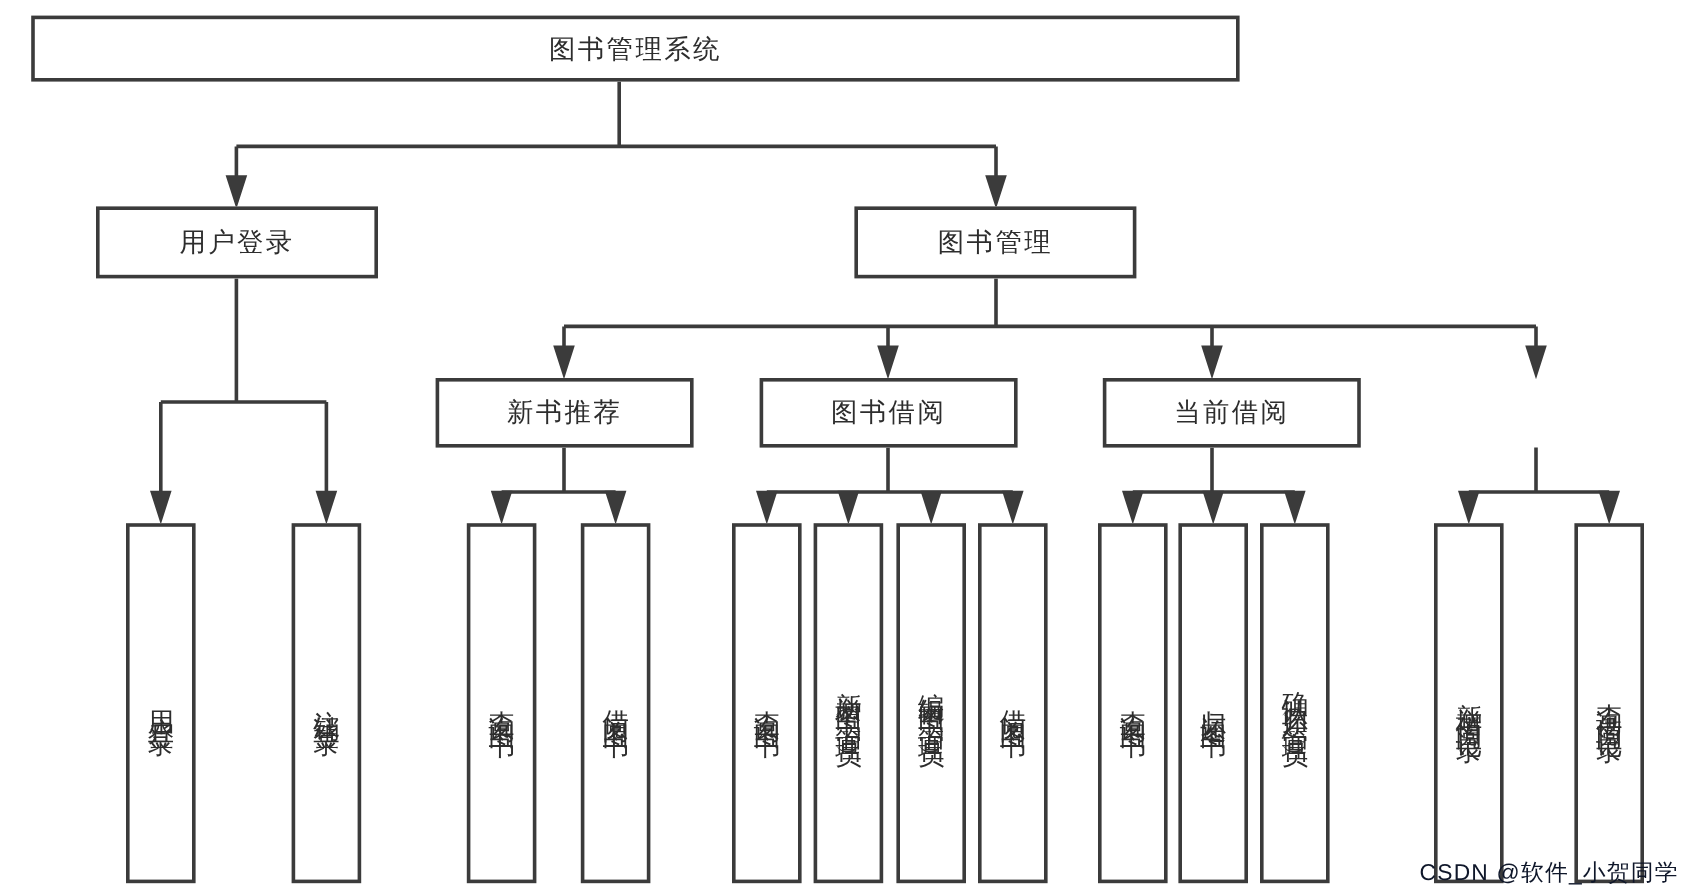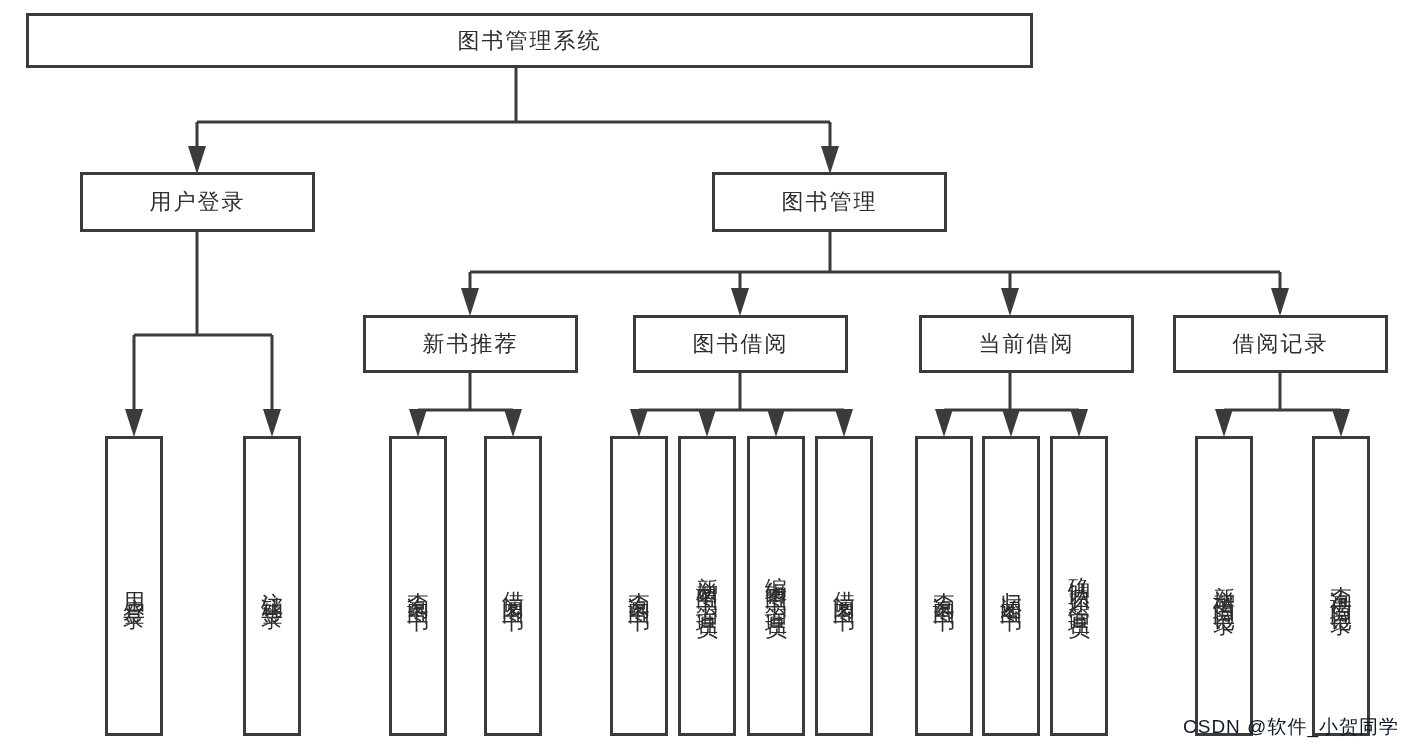--- a/index.html
+++ b/index.html
@@ -71,23 +71,20 @@
 
   <div class="box box-h" style="left:712px;top:172px;width:235px;height:60px;">
     <span>图书管理</span>
   </div>
   <div class="box box-h" style="left:633px;top:315px;width:215px;height:58px;">
     <span>图书借阅</span>
   </div>
   <div class="box box-h" style="left:903px;top:315px;width:215px;height:58px;margin-left:16px;">
     <span>当前借阅</span>
   </div>
-  <div class="box box-h" style="left:1173px;top:315px;width:215px;height:58px;">
-    <span>借阅记录</span>
-  </div>
 
   <div class="box box-v" style="left:105px;top:436px;width:58px;height:300px;">
     <span class="vtext">用户登录</span>
   </div>
   <div class="box box-v" style="left:243px;top:436px;width:58px;height:300px;">
     <span class="vtext">注销登录</span>
   </div>
 
   <div class="box box-v" style="left:389px;top:436px;width:58px;height:300px;">
     <span class="vtext">查询图书</span>

